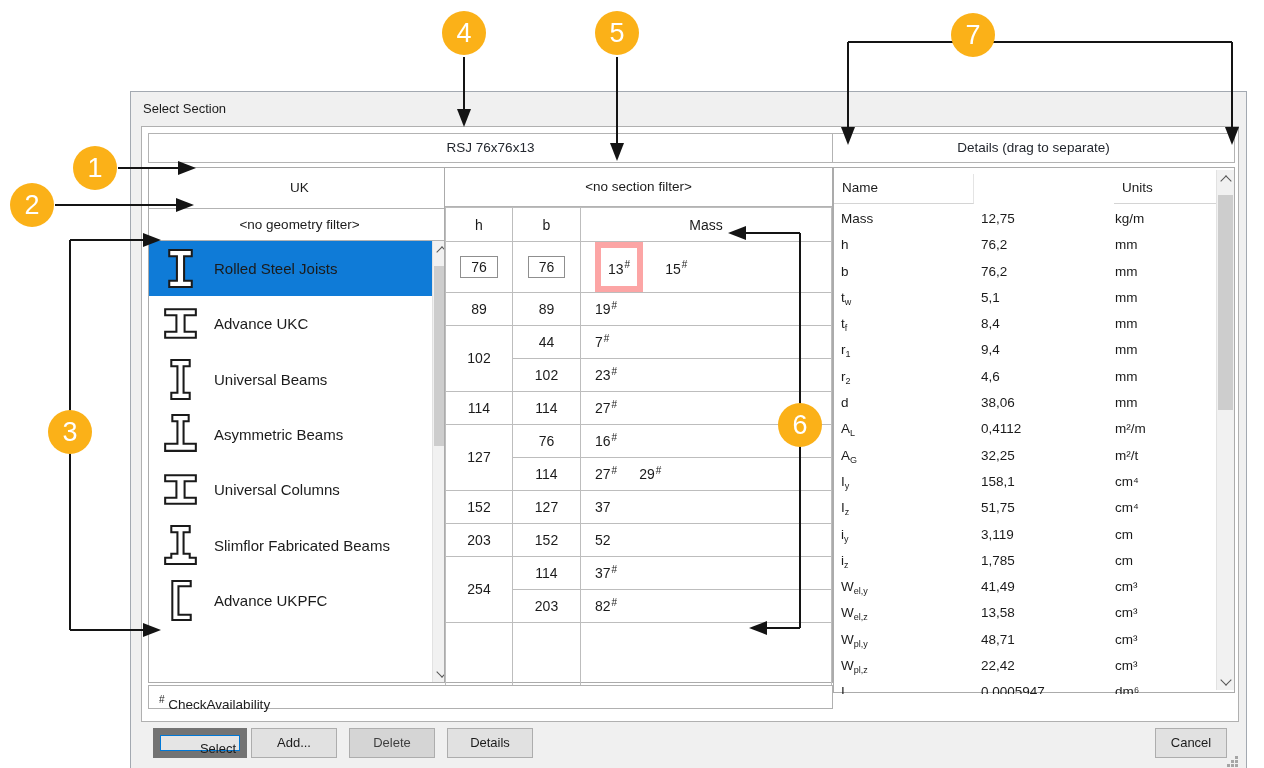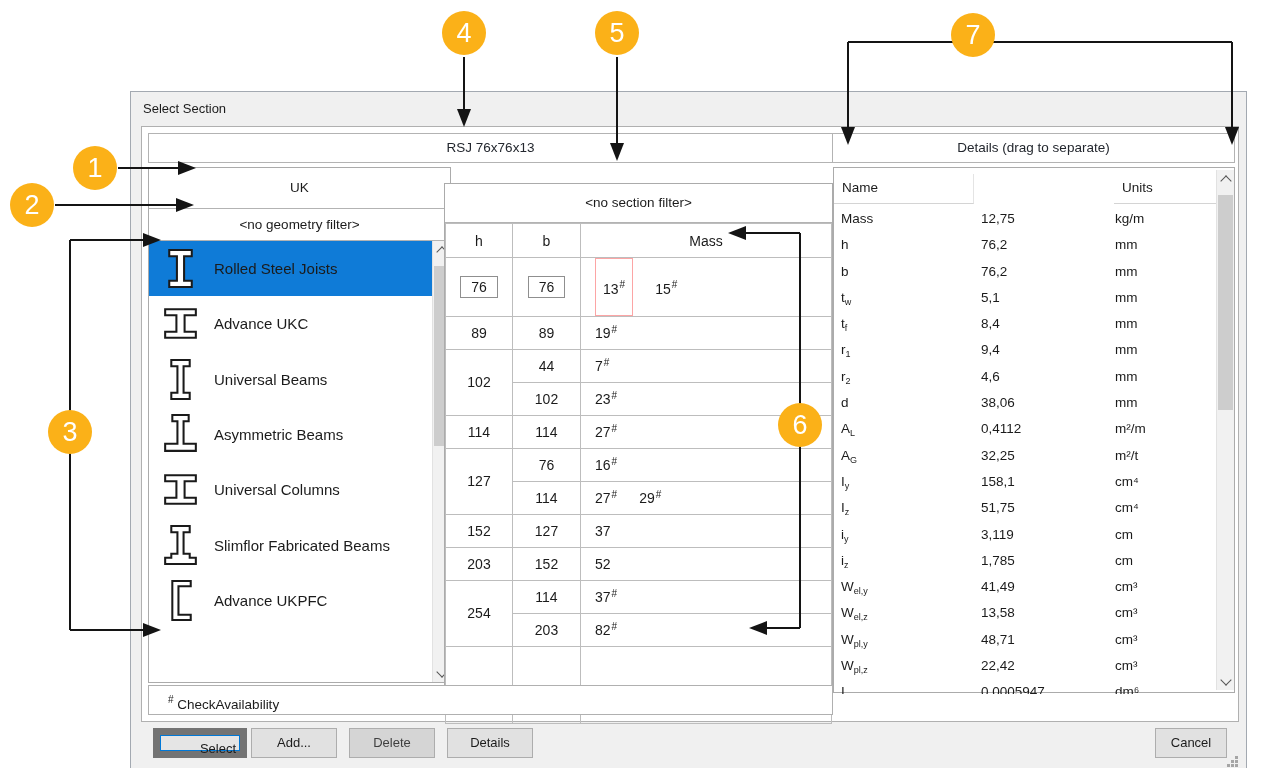--- a/index.html
+++ b/index.html
@@ -11,24 +11,24 @@
   .titlebar{position:absolute;left:0;top:0;right:0;height:32px;}
   .title-text{position:absolute;left:12px;top:9px;font-size:13px;color:#1b1b1b;}
   .groupbox{position:absolute;left:10px;top:34px;width:1098px;height:596px;
             background:#ffffff;border:1px solid #b0b0b0;box-sizing:border-box;}
   .hdrbox{position:absolute;top:6px;height:30px;background:#fff;border:1px solid #b3b3b3;
           box-sizing:border-box;text-align:center;line-height:28px;font-size:13.5px;color:#23272e;}
   .hdr-left{left:6px;width:685px;}
   .hdr-right{left:690px;width:403px;}
   .panel{position:absolute;background:#fff;border:1px solid #ababab;box-sizing:border-box;}
   .panel-left{left:6px;top:40px;width:303px;height:516px;}
-  .panel-mid{left:302px;top:56px;width:389px;height:516px;}
+  .panel-mid{left:302px;top:40px;width:389px;height:516px;}
   .panel-details{left:691px;top:40px;width:402px;height:526px;}
-  .note-strip{position:absolute;left:6px;top:558px;width:685px;height:30px;background:#fff;
-              border:1px solid #b0b0b0;box-sizing:border-box;font-size:13.5px;padding:8px 0 0 19px;}
+  .note-strip{position:absolute;left:6px;top:558px;width:685px;height:24px;background:#fff;
+              border:1px solid #b0b0b0;box-sizing:border-box;font-size:13.5px;padding:8px 0 0 10px;}
   .note-strip sup{font-size:10px;}
   
   .db-header{position:absolute;left:0;right:0;top:0;height:41px;border-bottom:1px solid #b3b3b3;
              text-align:center;line-height:40px;font-size:13.5px;box-sizing:border-box;}
   .geo-filter{position:absolute;left:0;right:0;top:41px;height:32px;border-bottom:1px solid #b3b3b3;
              text-align:center;line-height:31px;font-size:13.5px;box-sizing:border-box;}
   .type-list{position:absolute;left:0;top:73px;right:18px;bottom:0;overflow:hidden;}
   .list-item{height:55.3px;display:flex;align-items:center;font-size:15px;}
   .list-item.selected{background:#0f7bd7;}
   .list-item svg{margin-left:13px;flex:none;}
@@ -52,21 +52,21 @@
               padding:0;vertical-align:middle;box-sizing:border-box;}
   .midtable th{height:34px;}
   .col-h{width:67px;text-align:center;}
   .col-b{width:68px;text-align:center;}
   .col-mass{text-align:left;padding-left:14px;}
   .midtable td.col-mass{padding-left:14px;}
   .mrow{height:33px;}
   .frow{height:77px;}
   .hash{font-size:10px;vertical-align:super;margin-left:1px;}
   .selbox{display:inline-block;border:1px solid #8f8f8f;padding:0 10px;line-height:20px;}
-  .selbox-mass{display:inline-block;border:1px solid #fca5a5;padding:16px 7px;line-height:20px;}
+  .selbox-mass{display:inline-block;border:6px solid #fca5a5;padding:7px 7px;line-height:20px;}
   .mgap{margin-left:22px;}
   
   .d-header{position:absolute;left:0;top:0;right:18px;height:38px;}
   .d-hcell{position:absolute;top:6px;height:30px;line-height:28px;font-size:13.5px;
            border-bottom:1px solid #d4d4d4;border-right:1px solid #e4e4e4;box-sizing:border-box;padding-left:8px;}
   .d-rows{position:absolute;left:0;top:38px;right:18px;height:488px;overflow:hidden;}
   .drow{position:relative;height:26.3px;line-height:26.3px;font-size:13.5px;}
   .dn{position:absolute;left:7px;}
   .dv{position:absolute;left:147px;}
   .du{position:absolute;left:281px;}

